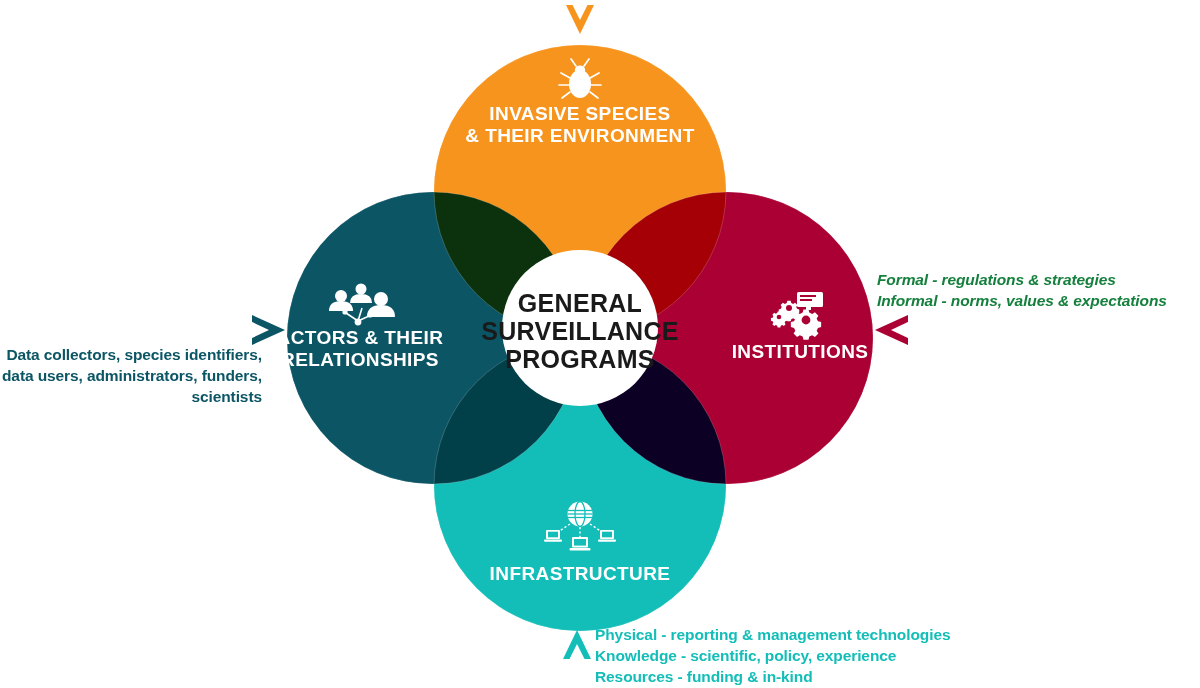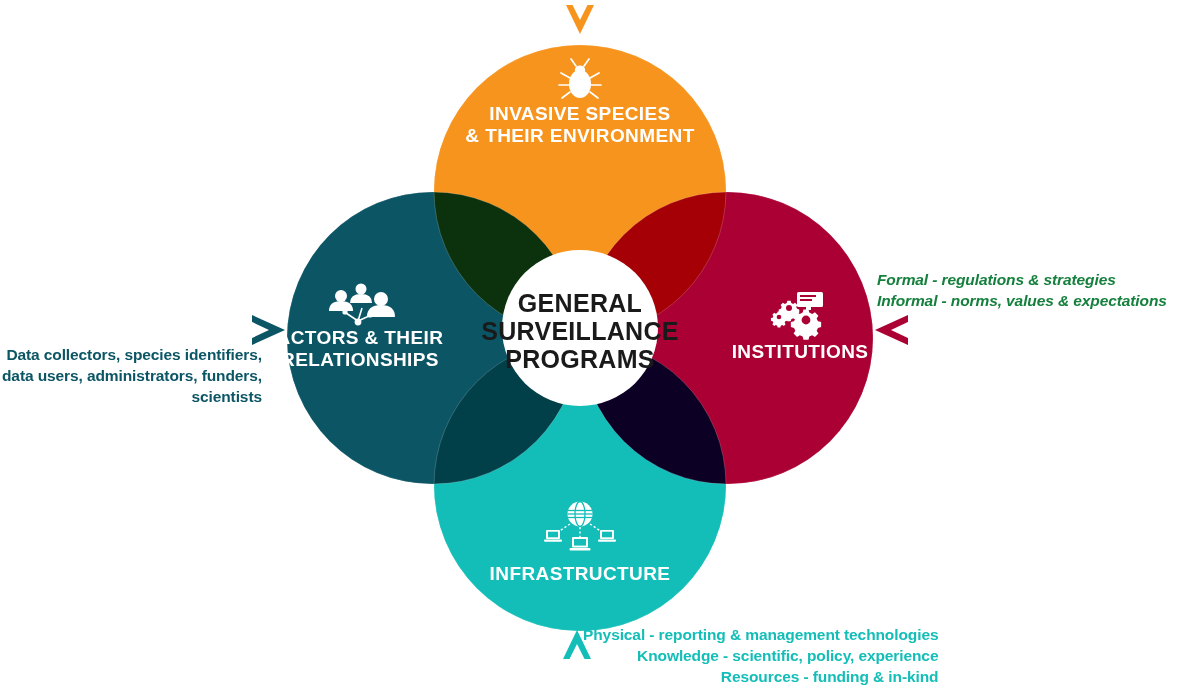--- a/index.html
+++ b/index.html
@@ -47,24 +47,24 @@
     text-align: right;
   }
   #callout-right {
     left: 877px;
     top: 270px;
     color: #15803d;
     text-align: left;
     font-style: italic;
   }
   #callout-bottom {
-    left: 583px;
+    left: 595px;
     top: 625px;
     color: #13BEB8;
-    text-align: right;
+    text-align: left;
   }
   .circle-label {
     font-family: "Liberation Sans Narrow", "Liberation Sans", sans-serif;
     font-weight: bold;
     fill: #ffffff;
     font-size: 19px;
     letter-spacing: 0.4px;
   }
   .center-label {
     font-family: "Liberation Sans Narrow", "Liberation Sans", sans-serif;

